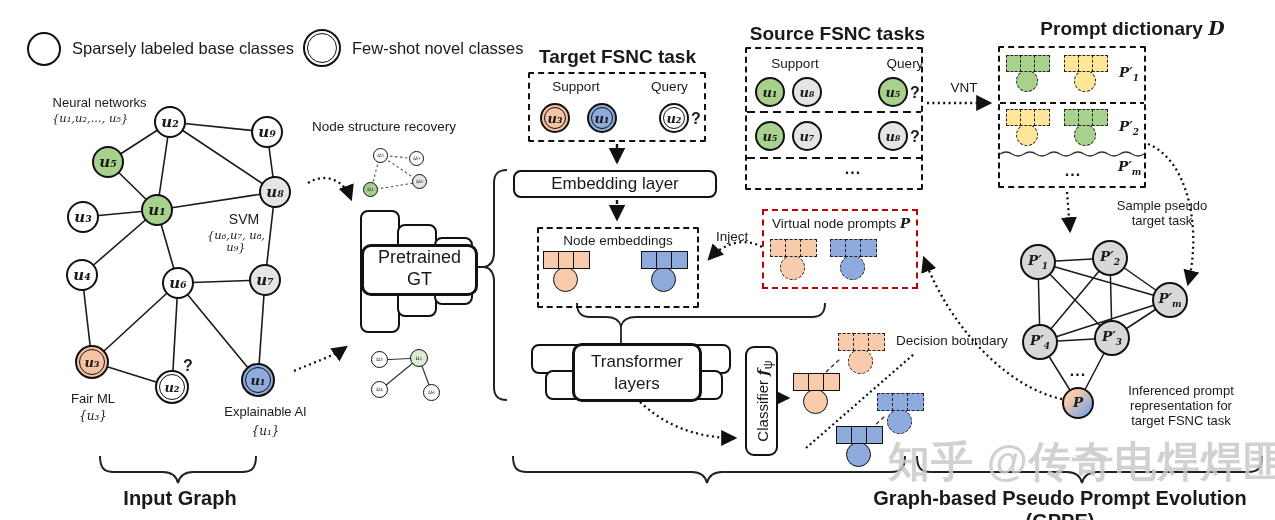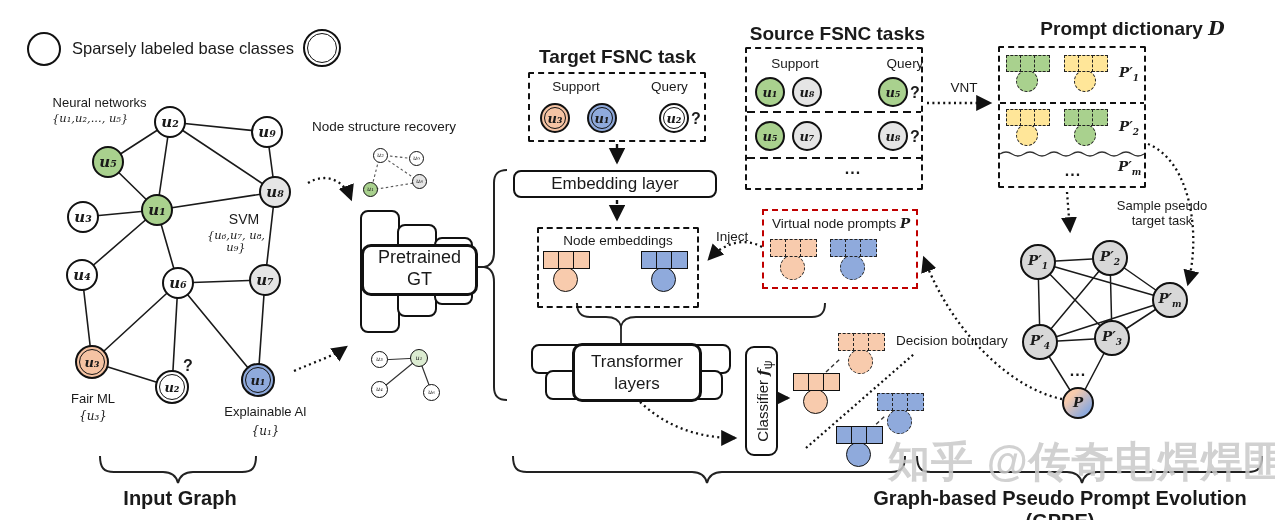--- a/index.html
+++ b/index.html
@@ -86,20 +86,21 @@
   <path d="M1148,144 C1188,160 1202,228 1188,284" stroke="#111" stroke-width="2.3" stroke-dasharray="2,3.4" fill="none" marker-end="url(#arr)"></path>
   <path d="M1062,399 C1008,388 950,328 924,258" stroke="#111" stroke-width="2.3" stroke-dasharray="2,3.4" fill="none" marker-end="url(#arr)"></path>
 
   <path d="M806,448 L914,354" stroke="#111" stroke-width="2.2" stroke-dasharray="2,3" fill="none"></path>
   <path d="M826,372 L841,358 M871,429 L885,416" stroke="#333" stroke-width="1.4" stroke-dasharray="4,3" fill="none"></path>
 </svg>
 
 <div class="node abs" style="left:27px;top:32px;width:34px;height:34px"></div>
 <div class="abs" style="left:72px;top:39px;font-size:16.5px">Sparsely labeled base classes</div>
 <div class="node double abs" style="left:303px;top:29px;width:38px;height:38px"></div>
+<div class="abs" style="left:352px;top:39px;font-size:16.5px">Few-shot novel classes</div>
 
 <div class="lbl abs" style="left:42px;top:96px;width:115px;text-align:center;font-size:13px">Neural networks</div>
 <div class="setlbl abs" style="left:52px;top:113px;width:95px;text-align:left">{u₁,u₂,..., u₅}</div>
 <div class="lbl abs" style="left:222px;top:211px;width:44px;text-align:center;font-size:14px">SVM</div>
 <div class="setlbl abs" style="left:196px;top:230px;width:80px;text-align:center">{u₆,u₇, u₈, u₉}</div>
 <div class="lbl abs" style="left:64px;top:392px;width:58px;text-align:center;font-size:13px">Fair ML</div>
 <div class="setlbl abs" style="left:64px;top:410px;width:58px;text-align:center;font-size:12px">{u₃}</div>
 <div class="lbl abs" style="left:218px;top:405px;width:95px;text-align:center;font-size:13px">Explainable AI</div>
 <div class="setlbl abs" style="left:218px;top:425px;width:95px;text-align:center;font-size:12px">{u₁}</div>
 <div class="q abs" style="left:183px;top:357px">?</div>
@@ -360,18 +361,23 @@
 <div class="node gray abs" style="left:1022px;top:324px;width:36px;height:36px">
       <span class="plab"><span>P′</span><sub>4</sub></span>
     </div>
 <div class="node gray abs" style="left:1094px;top:320px;width:36px;height:36px">
       <span class="plab"><span>P′</span><sub>3</sub></span>
     </div>
 <div class="ell abs" style="left:1062px;top:362px;width:32px;text-align:center">...</div>
 <div class="node grad abs" style="left:1062px;top:387px;width:32px;height:32px">
       <span class="plab">P</span>
     </div>
+<div class="lbl abs" style="left:1116px;top:384px;width:130px;text-align:center;font-size:13px">
+  <span>Inferenced prompt</span><br>
+  <span>representation for</span><br>
+  <span>target FSNC task</span>
+</div>
 
 <div class="caption abs" style="left:848px;top:487px;width:424px">Graph-based Pseudo Prompt Evolution (GPPE)</div>
 
 <div class="watermark">知乎 @传奇电焊焊匪</div>
 
 </div>
 
 </body></html>

